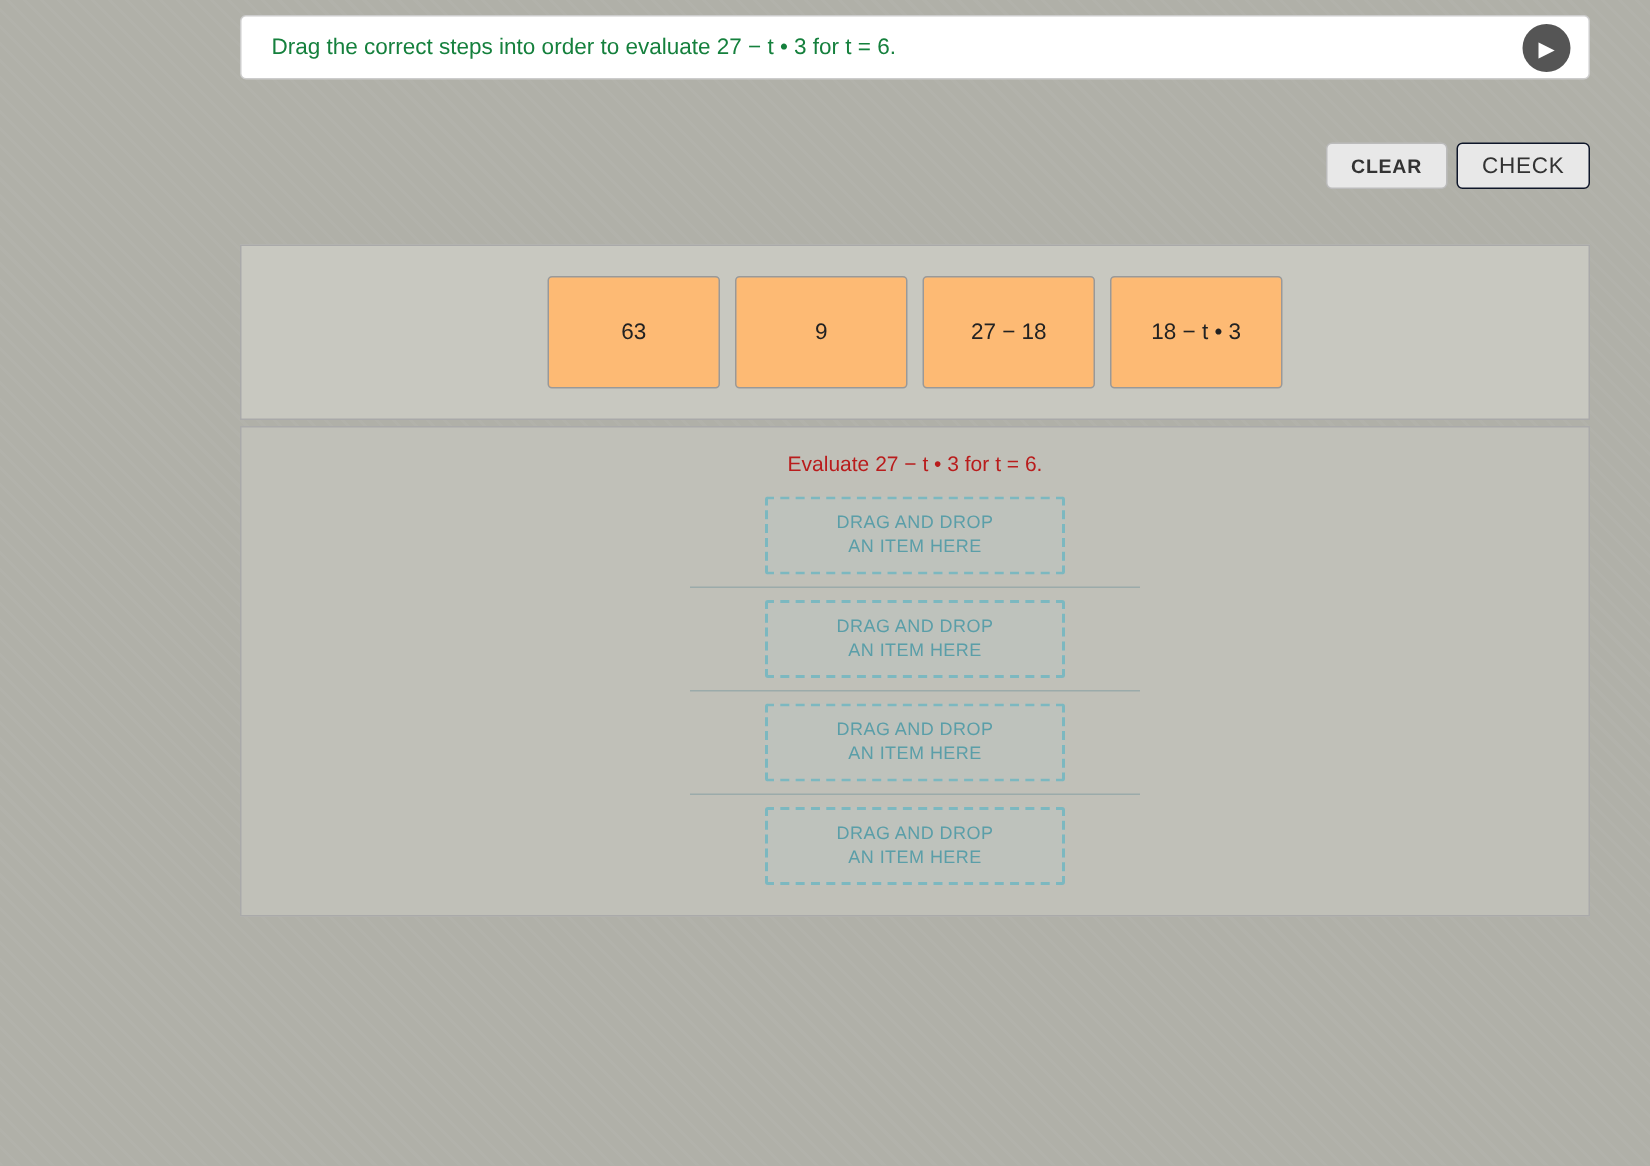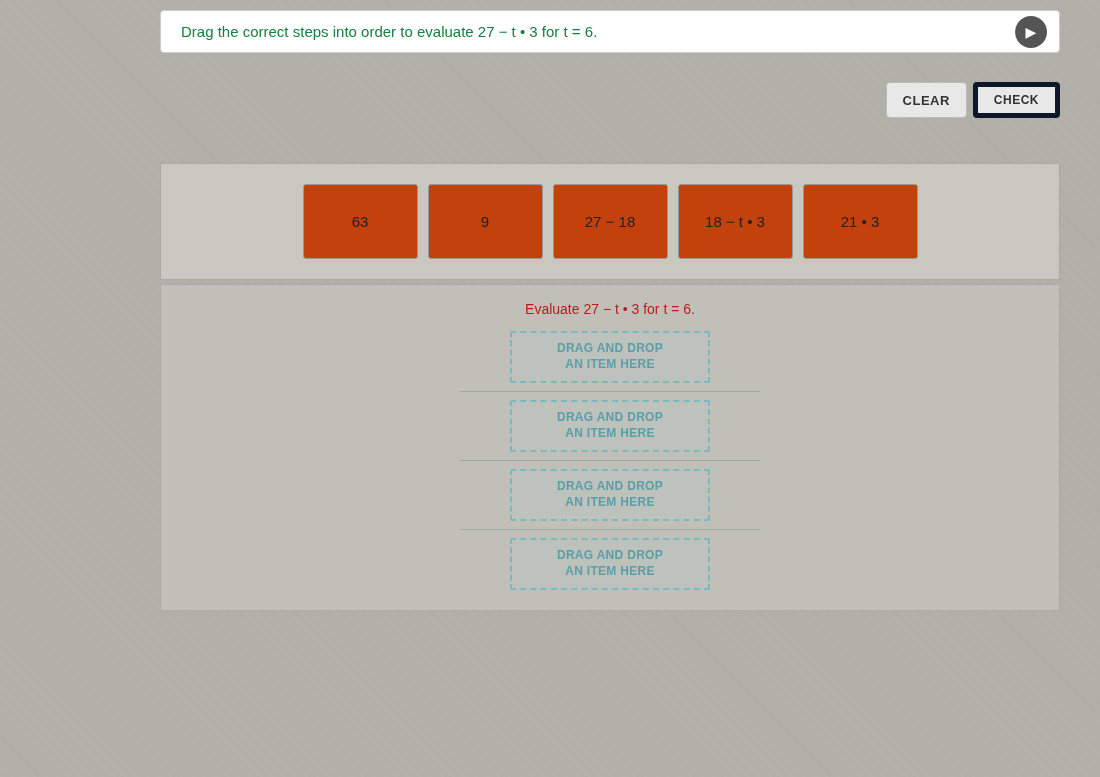--- a/index.html
+++ b/index.html
@@ -65,64 +65,64 @@
       align-items: center;
       justify-content: center;
       cursor: pointer;
       color: white;
       font-size: 14px;
     }
 
     
     .action-buttons {
       position: absolute;
-      top: 72px;
+      top: 85px;
       right: 0px;
       display: flex;
       gap: 6px;
     }
 
     .btn-clear {
       background: #e8e8e8;
       border: 1px solid #bbb;
       border-radius: 4px;
       padding: 6px 16px;
       font-size: 13px;
       font-weight: bold;
       color: #333;
       cursor: pointer;
       letter-spacing: 0.5px;
     }
 
     .btn-check {
       background: #e8e8e8;
-      border: 5px solid #0f172a;
+      border: 1px solid #0f172a;
       border-radius: 4px;
       padding: 6px 16px;
-      font-size: 12px;
-      font-weight: bold;
+      font-size: 15px;
+      font-weight: normal;
       color: #333;
       cursor: pointer;
       letter-spacing: 0.5px;
     }
 
     
     .drag-items-area {
       margin-top: 110px;
       background: #c8c8c0;
       border: 1px solid #aaa;
       padding: 20px 20px;
       display: flex;
       gap: 10px;
       align-items: center;
       justify-content: center;
     }
 
     .drag-item {
-      background: #c2410c;
+      background: #fdba74;
       border: 1px solid #999;
       border-radius: 3px;
       width: 115px;
       height: 75px;
       display: flex;
       align-items: center;
       justify-content: center;
       font-size: 15px;
       color: #222;
       cursor: grab;
@@ -160,21 +160,21 @@
       display: flex;
       align-items: center;
       justify-content: center;
       border-radius: 2px;
     }
 
     .drop-zone-text {
       text-align: center;
       font-size: 12px;
       color: #5a9ea8;
-      font-weight: bold;
+      font-weight: normal;
       line-height: 1.3;
       letter-spacing: 0.3px;
     }
 
     .divider-line {
       width: 300px;
       height: 1px;
       background: rgba(100,140,150,0.4);
       margin: 2px 0;
     }
@@ -202,23 +202,20 @@
     </div>
     <div class="drag-item">
       <span>9</span>
     </div>
     <div class="drag-item">
       <span>27 − 18</span>
     </div>
     <div class="drag-item">
       <span>18 − t • 3</span>
     </div>
-    <div class="drag-item">
-      <span>21 • 3</span>
-    </div>
   </div>
 
   <div class="drop-zone-container">
     <div class="drop-zone-title">Evaluate 27 − t • 3 for t = 6.</div>
     <div class="drop-zones">
 
       <div class="drop-zone">
         <div class="drop-zone-text">
           <span>DRAG AND DROP</span><br>
           <span>AN ITEM HERE</span>

